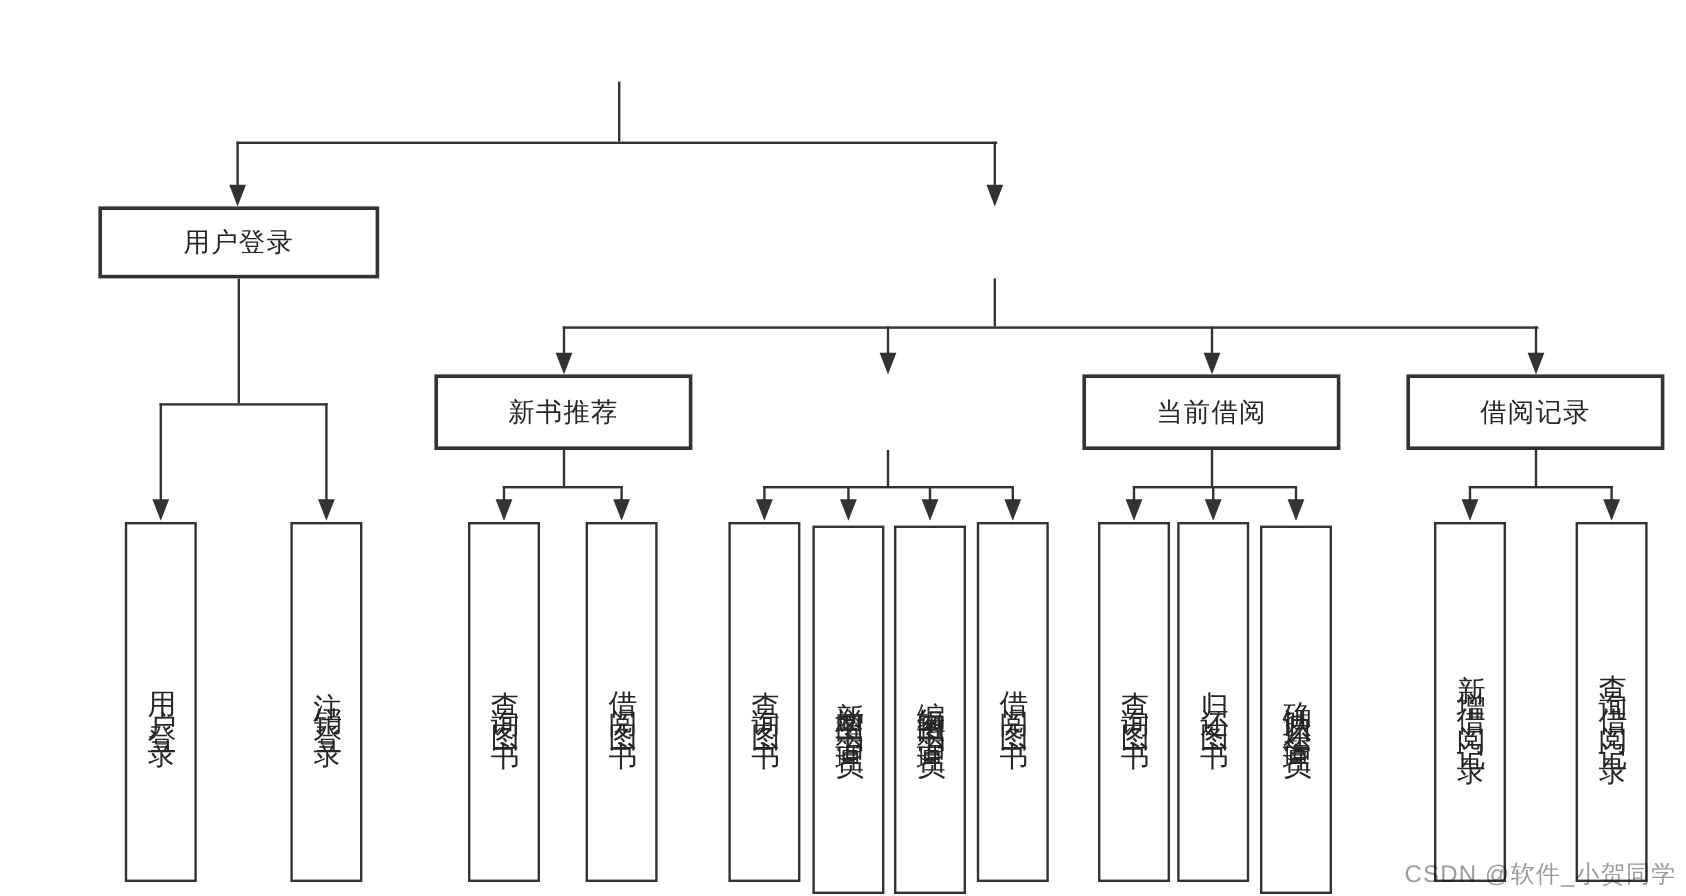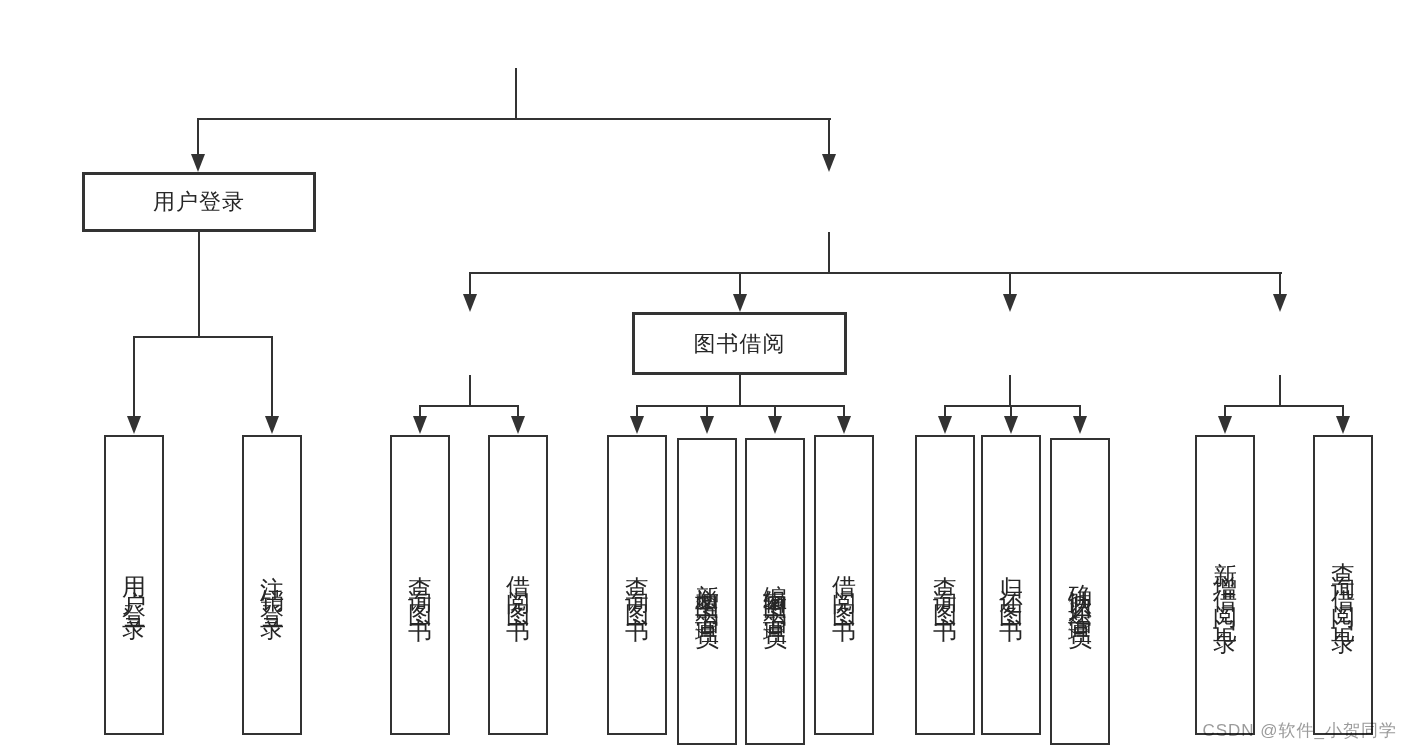--- a/index.html
+++ b/index.html
@@ -22,21 +22,21 @@
   .ls-sm{letter-spacing:6px;}
   .v{position:absolute;width:2px;background:#333;z-index:1;}
   .h{position:absolute;height:2px;background:#333;z-index:1;}
   .a{
     position:absolute;width:0;height:0;z-index:1;
     border-left:7px solid transparent;border-right:7px solid transparent;
     border-top:18px solid #333;
   }
   .watermark{
     position:absolute;right:8px;bottom:5px;z-index:10;
-    font-size:17px;color:#9b9b9b;letter-spacing:1px;
+    font-size:20px;color:#9b9b9b;letter-spacing:1px;
     mix-blend-mode:multiply;white-space:nowrap;
   }
 </style>
 </head>
 <body>
 
 <div class="stage">
 
   <div class="v" style="left:515px;top:68px;height:50px"></div>
   <div class="h" style="left:197px;top:118px;width:634px"></div>
@@ -95,22 +95,28 @@
   <div class="v" style="left:1224px;top:405px;height:13px"></div>
   <div class="a" style="left:1218px;top:416px"></div>
   <div class="v" style="left:1342px;top:405px;height:13px"></div>
   <div class="a" style="left:1336px;top:416px"></div>
 
 
   <div class="box" style="left:82px;top:172px;width:234px;height:60px">
     <span class="htext">用户登录</span>
   </div>
 
-  <div class="box" style="left:632px;top:312px;width:215px;height:63px">
-    <span class="htext">图书借阅</span>
+  <div class="box" style="left:362px;top:312px;width:215px;height:63px">
+    <span class="htext">新书推荐</span>
+  </div>
+  <div class="box" style="left:902px;top:312px;width:215px;height:63px">
+    <span class="htext">当前借阅</span>
+  </div>
+  <div class="box" style="left:1172px;top:312px;width:215px;height:63px">
+    <span class="htext">借阅记录</span>
   </div>
 
   <div class="box leaf" style="left:104px;top:435px;width:60px;height:300px">
     <span class="vtext ls-md">用户登录</span>
   </div>
   <div class="box leaf" style="left:242px;top:435px;width:60px;height:300px">
     <span class="vtext ls-md">注销登录</span>
   </div>
 
   <div class="box leaf" style="left:390px;top:435px;width:60px;height:300px">

